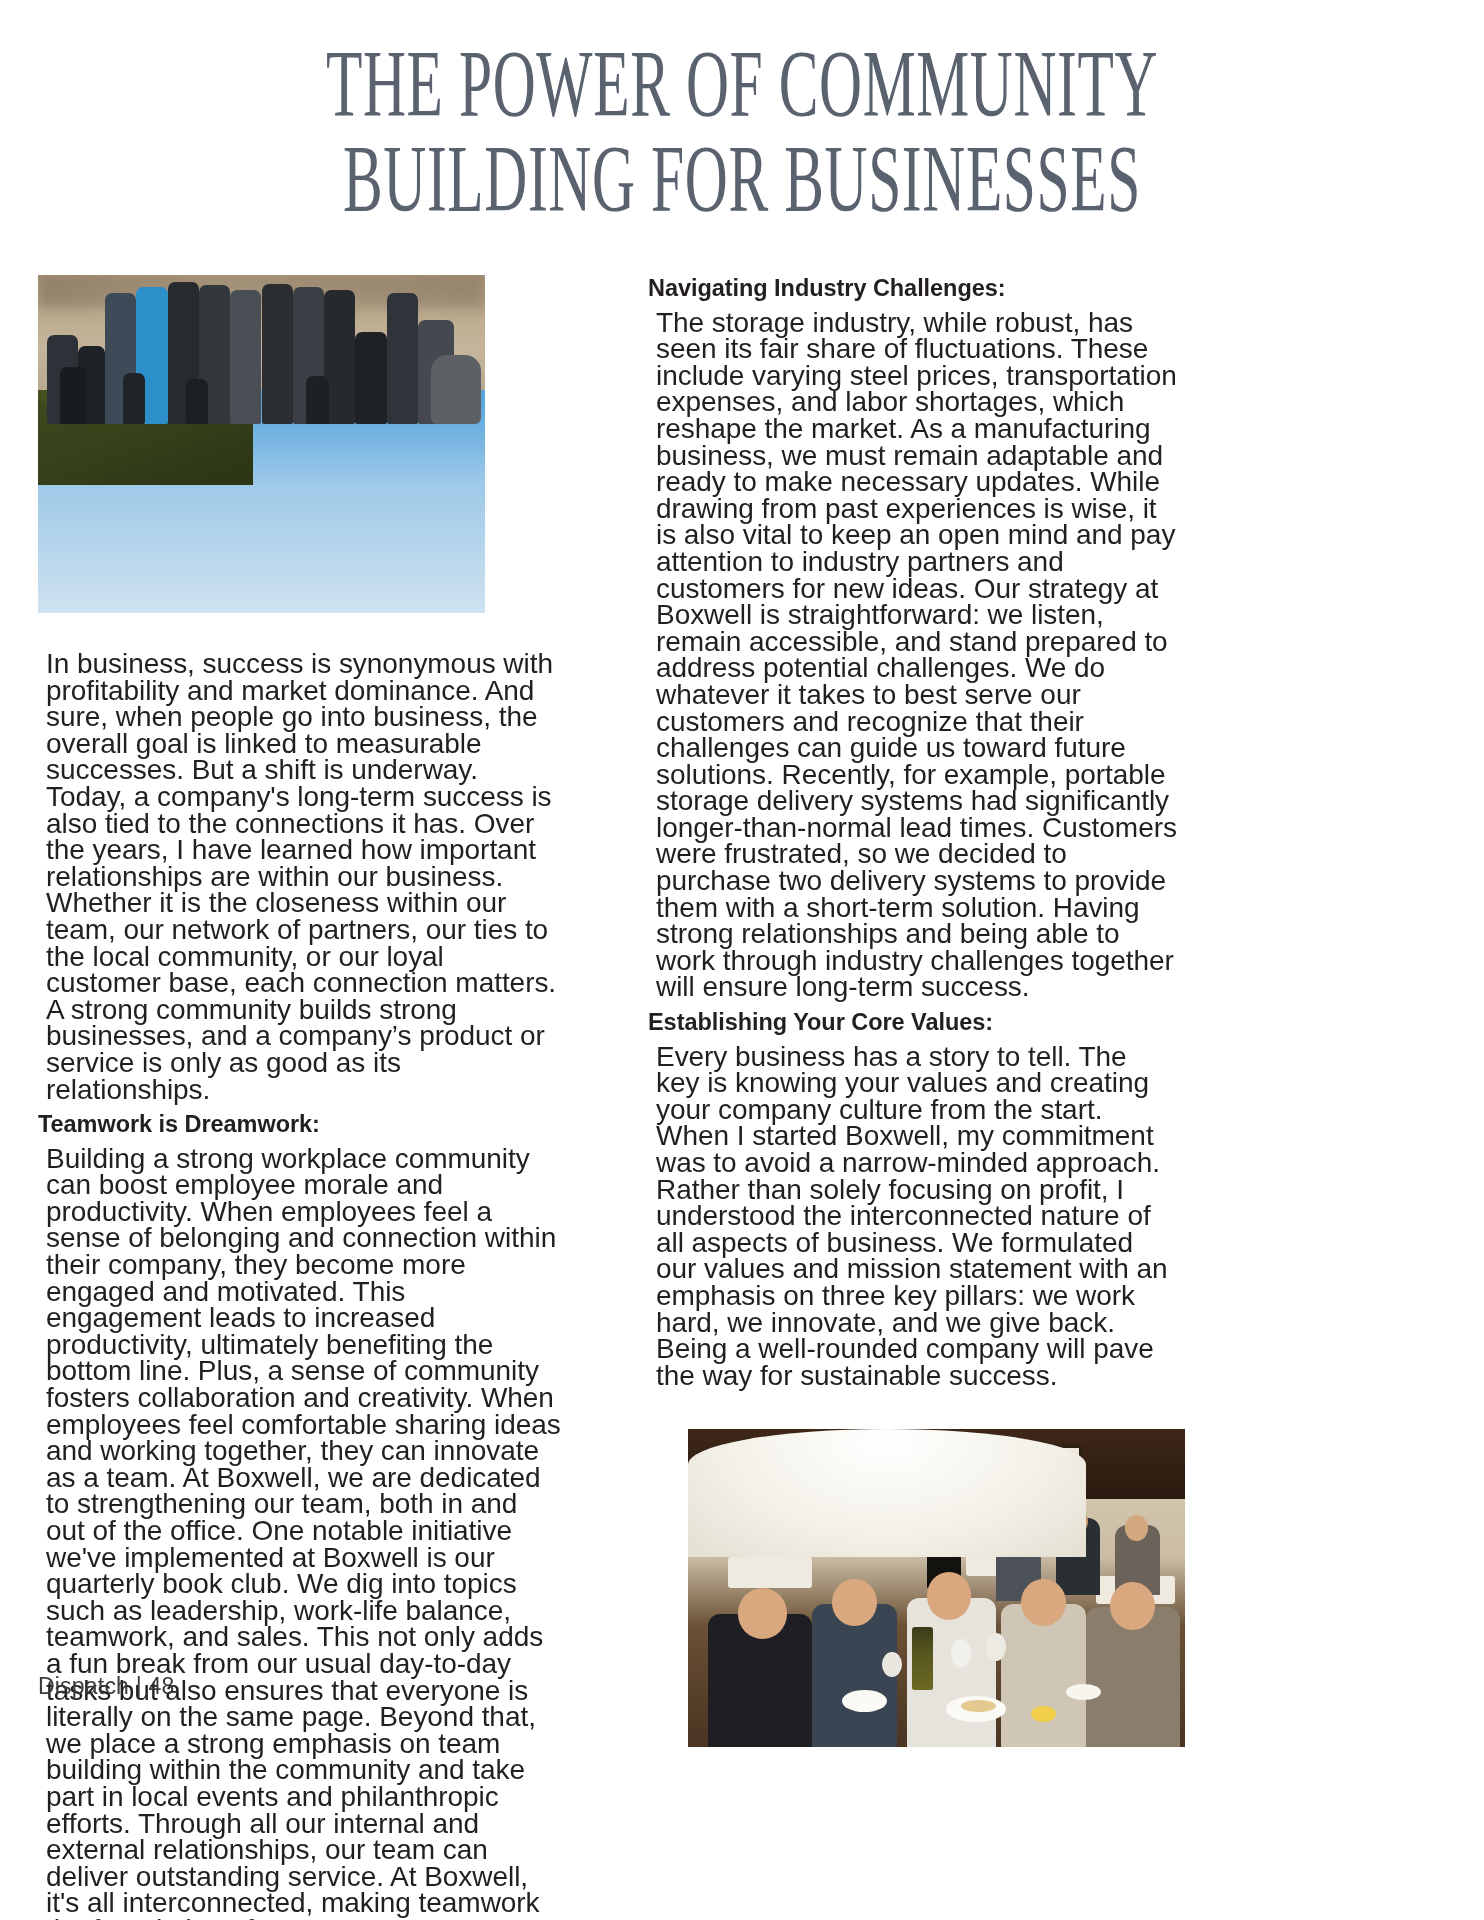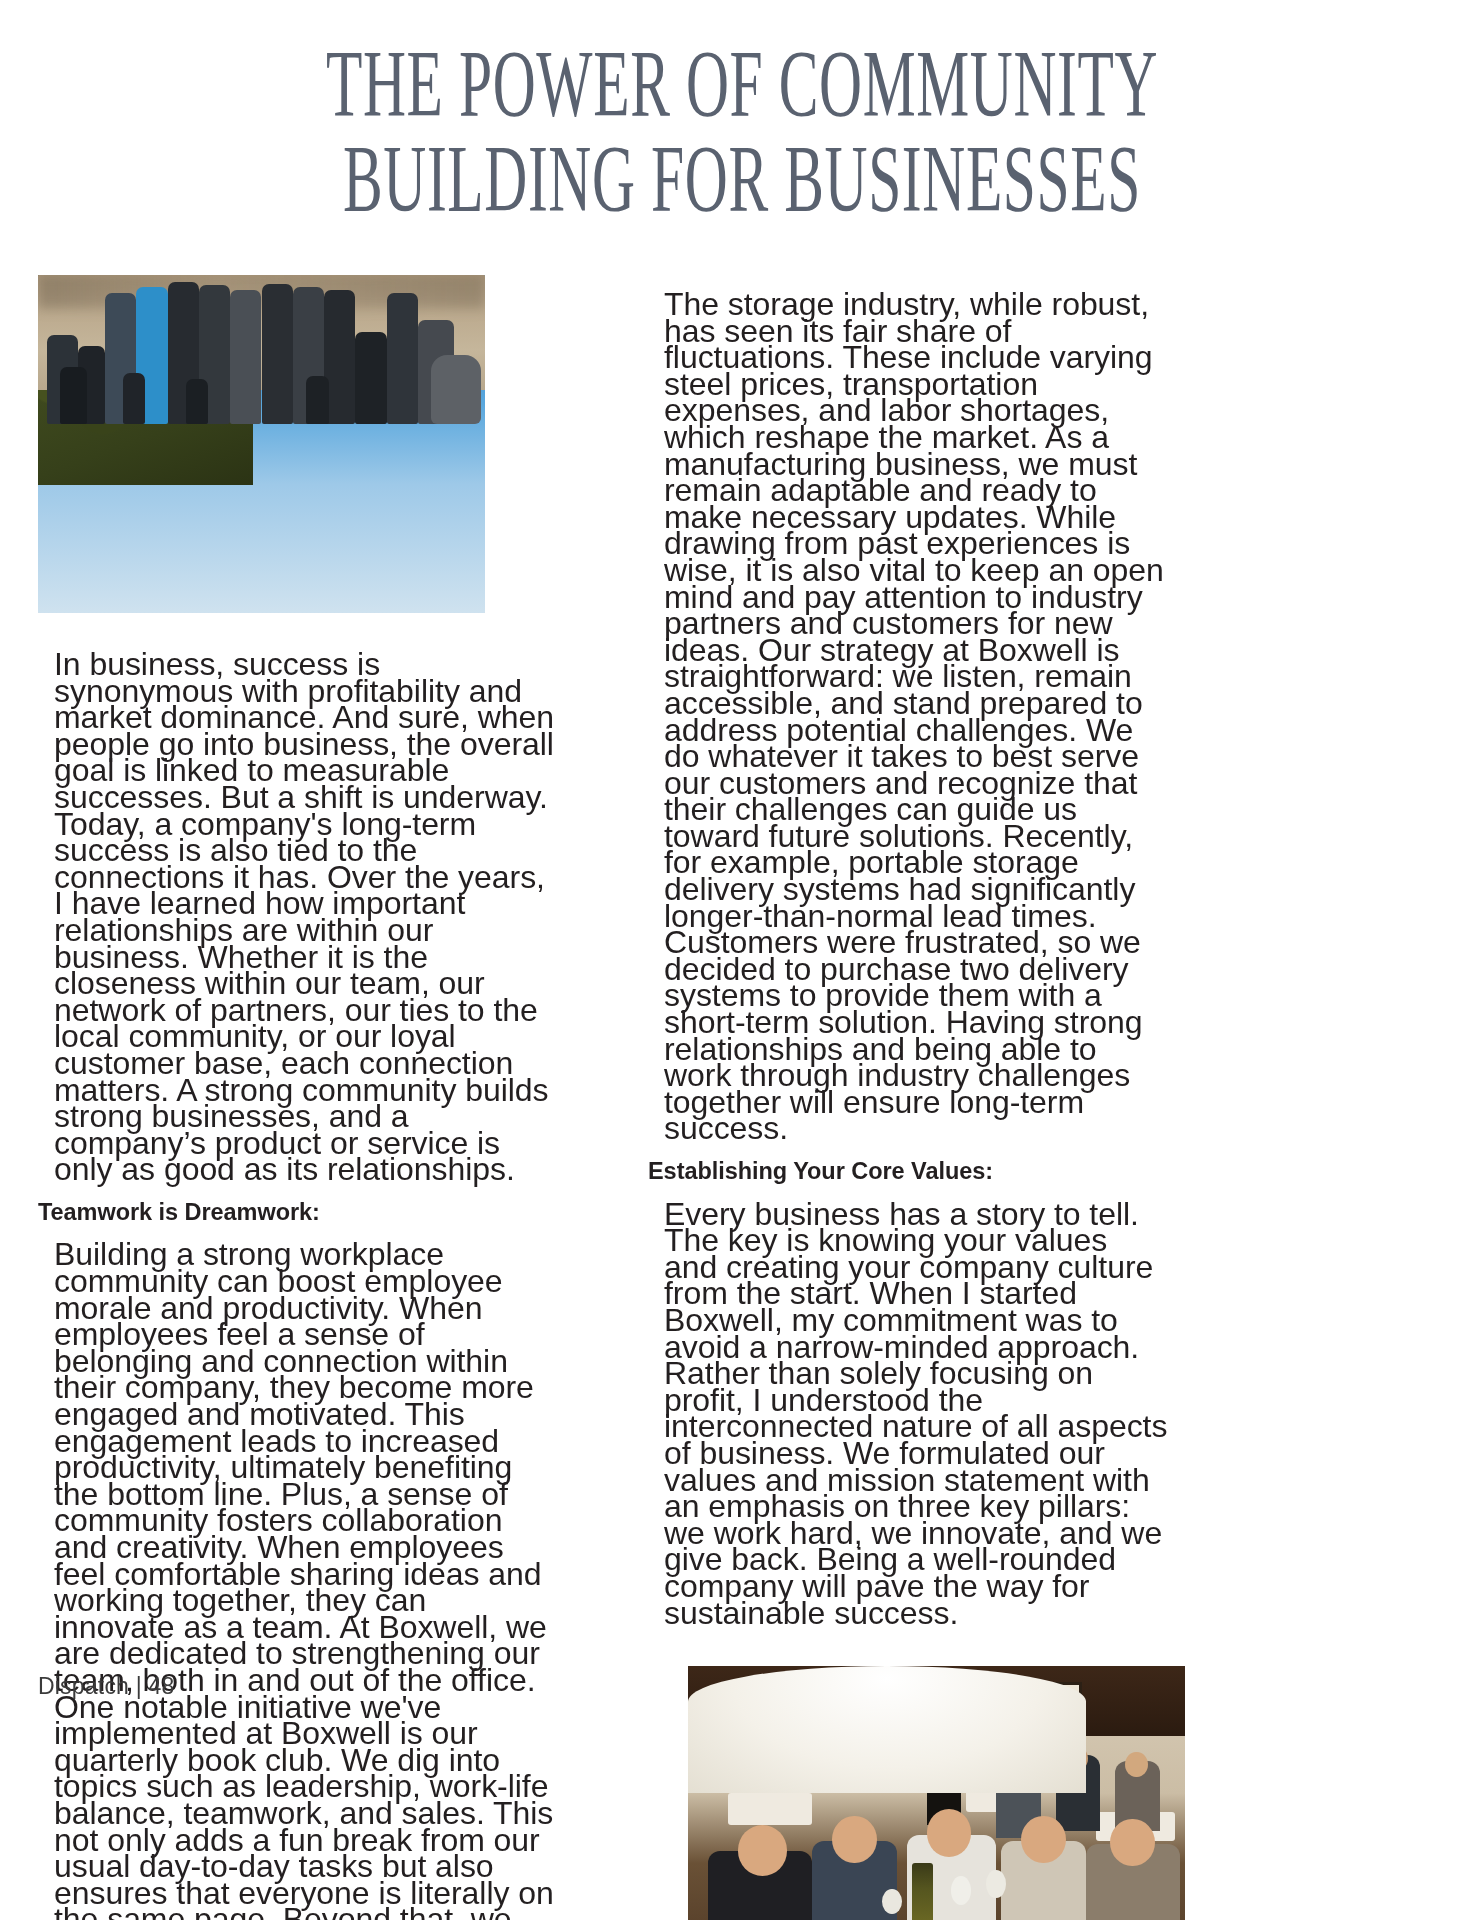--- a/index.html
+++ b/index.html
@@ -54,26 +54,26 @@
     left: 38px;
     width: 533px;
   }
   .col-right {
     left: 648px;
     width: 537px;
   }
 
   .body-text {
     font-family: "Liberation Sans Narrow", "Liberation Sans", sans-serif;
-    font-size: 32px;
+    font-size: 28px;
     line-height: 26.6px;
     color: #231f20;
     letter-spacing: -0.05px;
     text-align: left;
-    margin: 16px;
+    margin: 8px;
   }
   .sub-head {
     font-family: "Liberation Sans Narrow", "Liberation Sans", sans-serif;
     font-size: 23.5px;
     line-height: 26.6px;
     font-weight: bold;
     color: #231f20;
     margin: 0;
     letter-spacing: -0.05px;
   }
@@ -284,20 +284,21 @@
 
     <p class="body-text">In business, success is synonymous with profitability and market dominance. And sure, when people go into business, the overall goal is linked to measurable successes. But a shift is underway. Today, a company's long-term success is also tied to the connections it has. Over the years, I have learned how important relationships are within our business. Whether it is the closeness within our team, our network of partners, our ties to the local community, or our loyal customer base, each connection matters. A strong community builds strong businesses, and a company’s product or service is only as good as its relationships.</p>
 
     <p class="sub-head with-gap">Teamwork is Dreamwork:</p>
     <p class="body-text">Building a strong workplace community can boost employee morale and productivity. When employees feel a sense of belonging and connection within their company, they become more engaged and motivated. This engagement leads to increased productivity, ultimately benefiting the bottom line. Plus, a sense of community fosters collaboration and creativity. When employees feel comfortable sharing ideas and working together, they can innovate as a team. At Boxwell, we are dedicated to strengthening our team, both in and out of the office. One notable initiative we've implemented at Boxwell is our quarterly book club. We dig into topics such as leadership, work-life balance, teamwork, and sales. This not only adds a fun break from our usual day-to-day tasks but also ensures that everyone is literally on the same page. Beyond that, we place a strong emphasis on team building within the community and take part in local events and philanthropic efforts. Through all our internal and external relationships, our team can deliver outstanding service. At Boxwell, it's all interconnected, making teamwork the foundation of our success.</p>
 
   </div>
 
   <div class="col col-right">
 
+    <p class="sub-head">Navigating Industry Challenges:</p>
     <p class="body-text">The storage industry, while robust, has seen its fair share of fluctuations. These include varying steel prices, transportation expenses, and labor shortages, which reshape the market. As a manufacturing business, we must remain adaptable and ready to make necessary updates. While drawing from past experiences is wise, it is also vital to keep an open mind and pay attention to industry partners and customers for new ideas. Our strategy at Boxwell is straightforward: we listen, remain accessible, and stand prepared to address potential challenges. We do whatever it takes to best serve our customers and recognize that their challenges can guide us toward future solutions. Recently, for example, portable storage delivery systems had significantly longer-than-normal lead times. Customers were frustrated, so we decided to purchase two delivery systems to provide them with a short-term solution. Having strong relationships and being able to work through industry challenges together will ensure long-term success.</p>
 
     <p class="sub-head with-gap">Establishing Your Core Values:</p>
     <p class="body-text">Every business has a story to tell. The key is knowing your values and creating your company culture from the start. When I started Boxwell, my commitment was to avoid a narrow-minded approach. Rather than solely focusing on profit, I understood the interconnected nature of all aspects of business. We formulated our values and mission statement with an emphasis on three key pillars: we work hard, we innovate, and we give back. Being a well-rounded company will pave the way for sustainable success.</p>
 
     <div class="photo photo-2">
       <div class="layer p2-wall"></div>
       <div class="layer p2-booth"></div>
 
       <div class="p2-frame" style="left:18%; top:6%;  width:6%;  height:13%;"></div>

